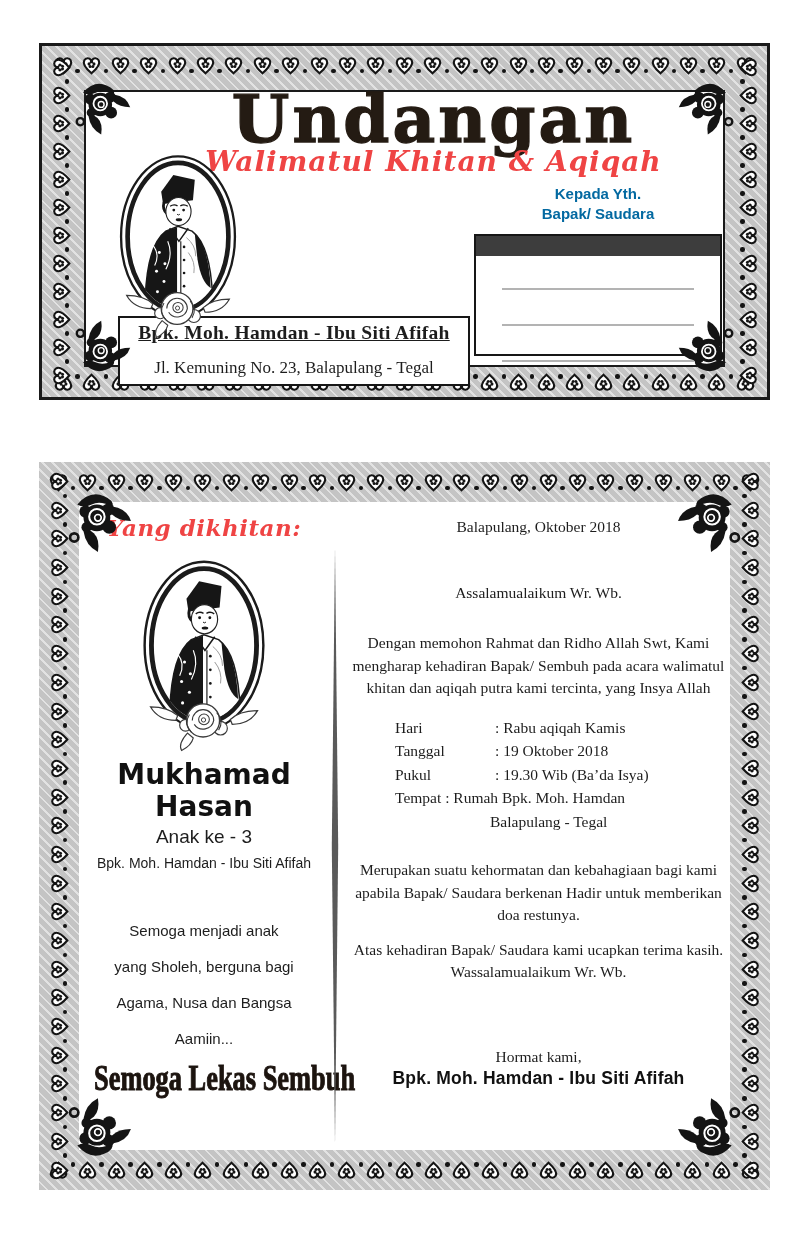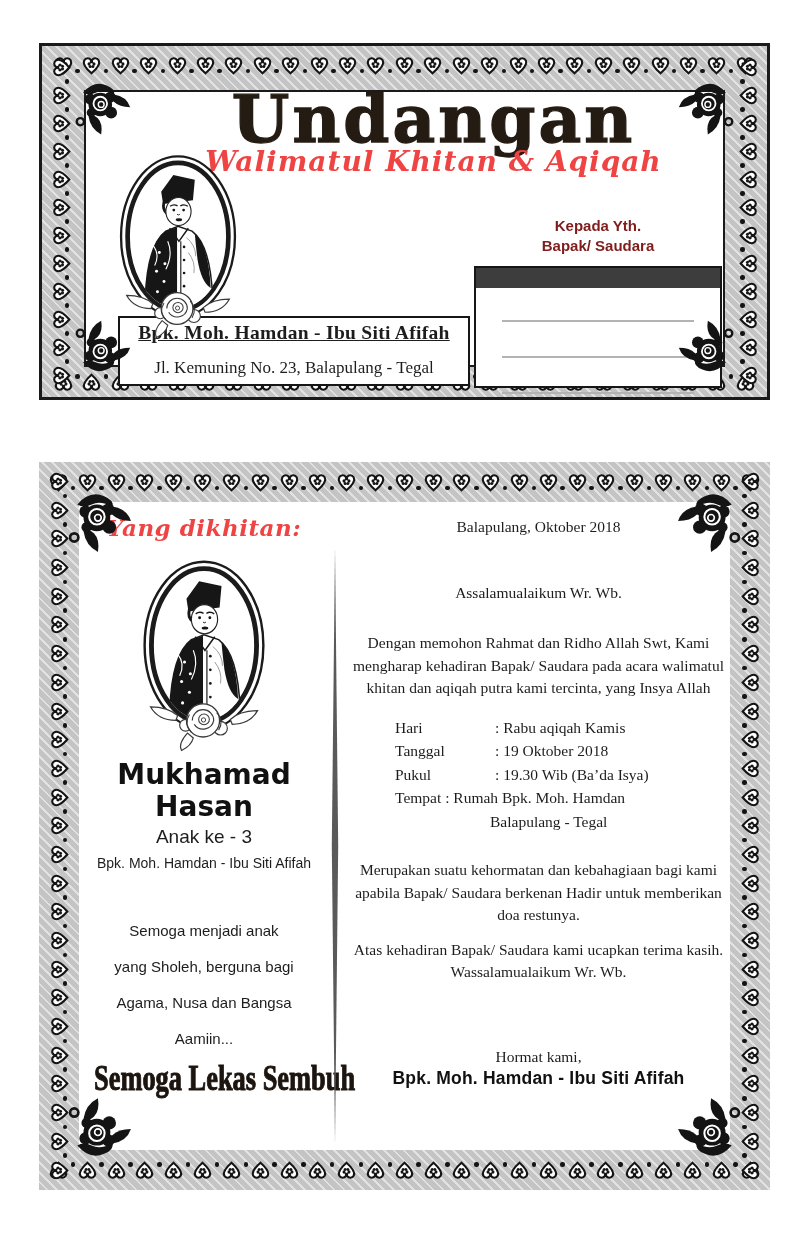--- a/index.html
+++ b/index.html
@@ -47,21 +47,21 @@
   .c-br{bottom:-10px;right:-12px;transform:rotate(180deg);}
 
   
   .front-header{position:relative;text-align:center;padding-left:58px;margin-top:-4px;}
   .title{margin:0;font-family:"DejaVu Serif",serif;font-weight:bold;font-size:66px;line-height:0.95;
          letter-spacing:3px;color:var(--title_ink,#241b13);-webkit-text-stroke:1.3px var(--title_ink,#241b13);}
   .script{font-family:"DejaVu Serif",serif;font-style:italic;font-weight:bold;color:#ef4444;}
   .subtitle{font-size:28px;margin-top:-6px;letter-spacing:1px;}
   .portrait-front{position:absolute;left:22px;top:56px;width:140px;z-index:3;}
   .recipient{position:absolute;left:388px;top:92px;width:248px;text-align:center;}
-  .recipient-label{font-family:"Liberation Sans",sans-serif;font-weight:bold;font-size:15px;line-height:1.35;color:#7f1d1d;margin-top:32px;}
+  .recipient-label{font-family:"Liberation Sans",sans-serif;font-weight:bold;font-size:15px;line-height:1.35;color:#0369a1;}
   .recipient-box{margin-top:9px;height:122px;border:2px solid #161616;background:#fff;box-sizing:border-box;}
   .recipient-box-bar{height:20px;background:var(--bar,#3d3d3d);}
   .write-line{margin:32px 26px 0;border-top:2px solid var(--line,#b3b3b3);height:0;}
   .write-line + .write-line{margin-top:34px;}
   .host-box{position:absolute;left:32px;top:224px;width:344px;background:#fff;border:2px solid #161616;
             padding:4px 2px 6px;text-align:center;z-index:2;}
   .host-name{font-weight:bold;font-size:19.5px;text-decoration:underline;letter-spacing:0.3px;}
   .host-addr{font-size:17px;margin-top:14px;}
 
   
@@ -953,21 +953,21 @@
 
       <svg class="divider" width="12" height="596" viewBox="0 0 12 596">
         <polygon points="6,0 9.2,298 6,596 2.8,298" fill="#5a5a5a"></polygon>
       </svg>
 
       <div class="col-right">
         <div class="dateline">Balapulang, Oktober 2018</div>
         <div class="salutation">Assalamualaikum Wr. Wb.</div>
         <div class="intro nl">
             <div>Dengan memohon Rahmat dan Ridho Allah Swt, Kami</div>
-            <div>mengharap kehadiran Bapak/ Saudara pada acara walimatul</div>
+            <div>mengharap kehadiran Bapak/ Sembuh pada acara walimatul</div>
             <div>khitan dan aqiqah putra kami tercinta, yang Insya Allah</div>
           </div>
         <div class="schedule">
           <div class="sch-rows">
               <div class="sch-row"><span class="sch-label">Hari</span><span class="sch-value">: Rabu aqiqah Kamis</span></div>
               <div class="sch-row"><span class="sch-label">Tanggal</span><span class="sch-value">: 19 Oktober 2018</span></div>
               <div class="sch-row"><span class="sch-label">Pukul</span><span class="sch-value">: 19.30 Wib (Ba’da Isya)</span></div>
             </div>
           <div class="venue-line">Tempat : Rumah Bpk. Moh. Hamdan</div>
           <div class="venue-line2">Balapulang - Tegal</div>

